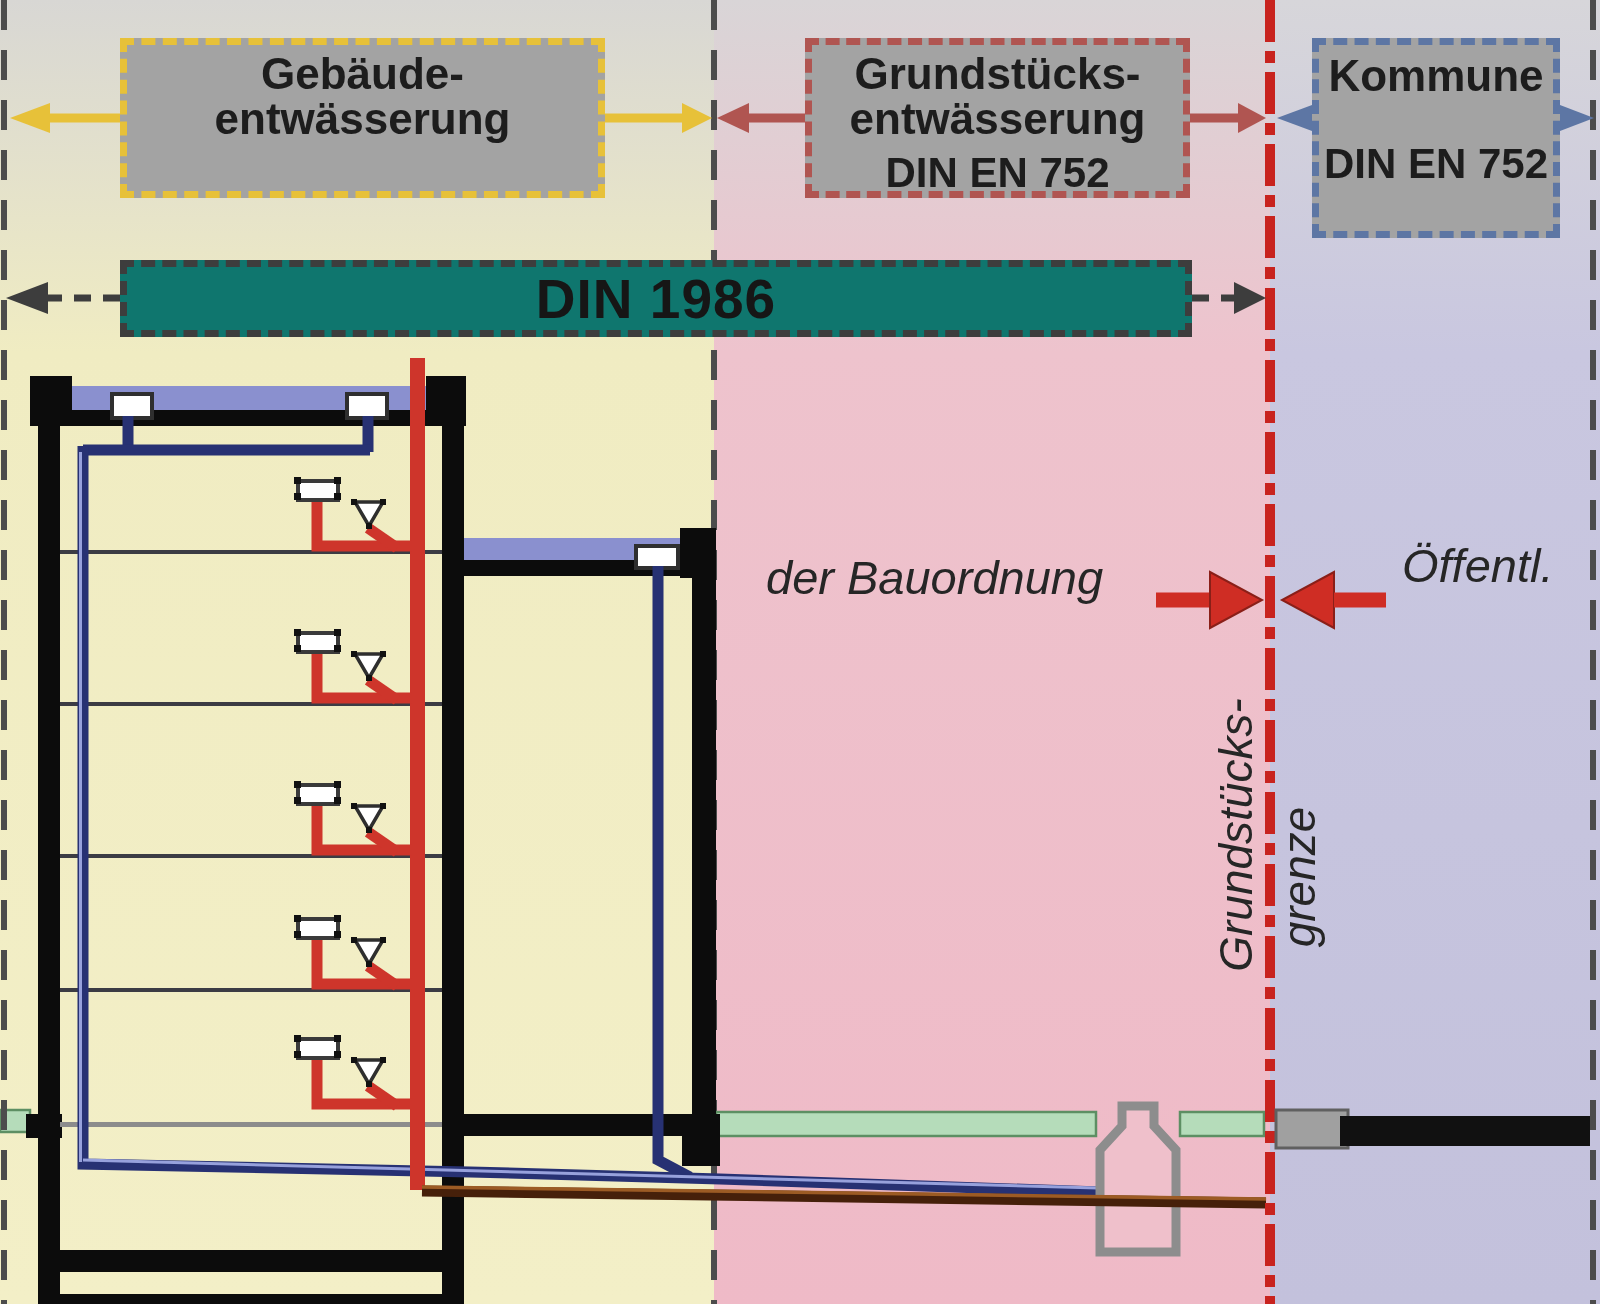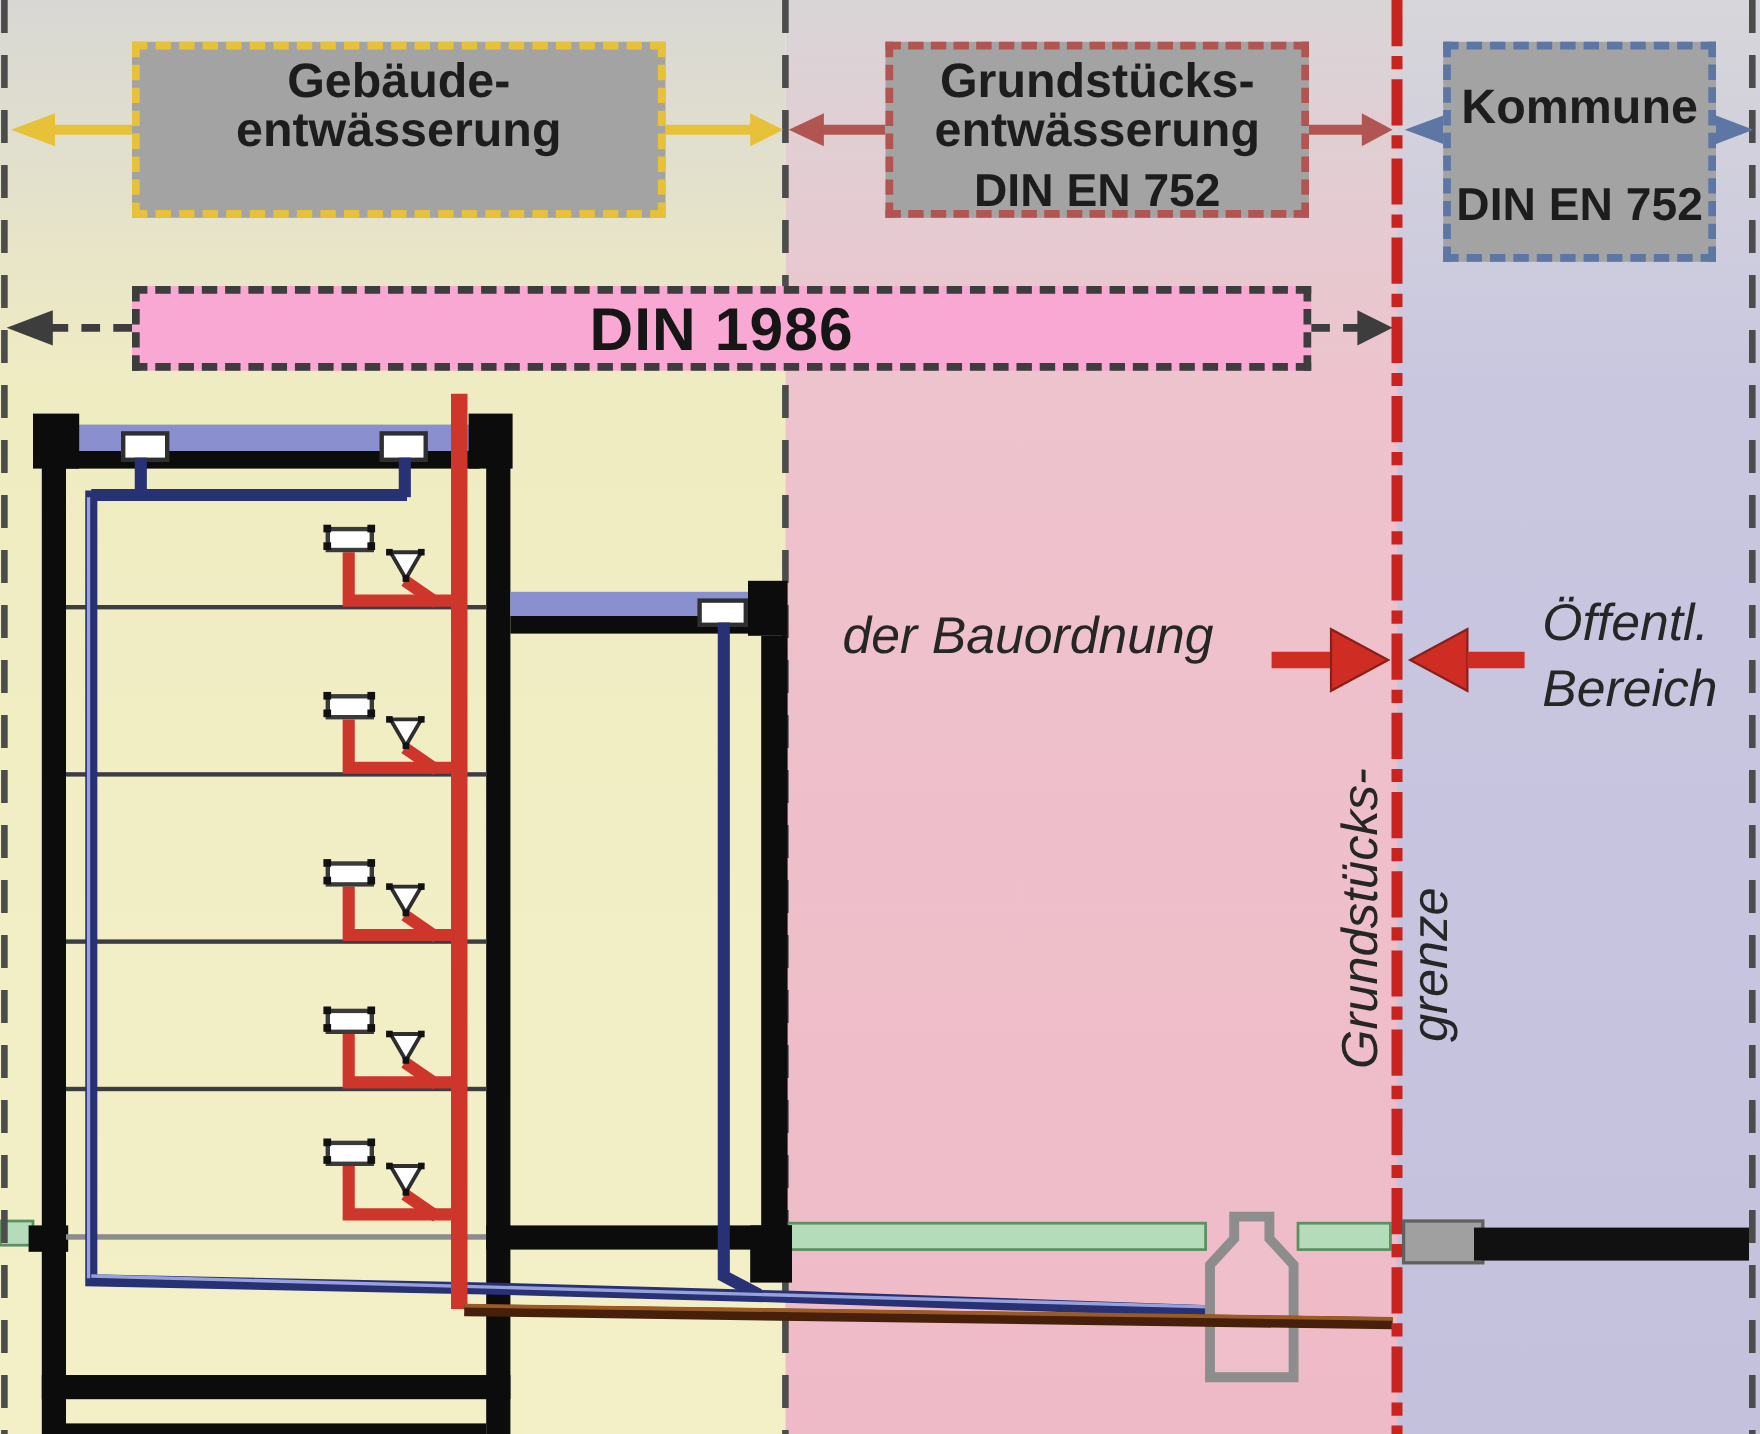--- a/index.html
+++ b/index.html
@@ -8,27 +8,27 @@
     font-family:"Liberation Sans", sans-serif;
   }
   .stage svg{position:absolute;left:0;top:0;}
   .box{
     position:absolute;box-sizing:border-box;background:#a3a3a3;
     display:flex;flex-direction:column;align-items:center;
     text-align:center;font-weight:bold;color:#1d1d1d;
   }
   .box-yellow{left:120px;top:38px;width:485px;height:160px;border:7px dashed #e7c139;padding-top:6px;}
   .box-red{left:805px;top:38px;width:385px;height:160px;border:7px dashed #b05551;padding-top:6px;}
-  .box-blue{left:1312px;top:38px;width:248px;height:200px;border:7px dashed #5d76a4;padding-top:30px;}
+  .box-blue{left:1312px;top:38px;width:248px;height:200px;border:7px dashed #5d76a4;padding-top:8px;}
   .box-line{font-size:44px;line-height:45px;white-space:nowrap;}
   .box-std{font-size:42px;line-height:44px;margin-top:10px;white-space:nowrap;}
   .box-blue .box-std{margin-top:44px;}
   .banner{
     position:absolute;left:120px;top:260px;width:1072px;height:77px;box-sizing:border-box;
-    background:#f9a8d4;border:7px dashed #3d3d3d;
+    background:#0f766e;border:7px dashed #3d3d3d;
     display:flex;align-items:center;justify-content:center;
     font-weight:bold;font-size:55px;color:#161616;letter-spacing:1px;
   }
   .note{
     position:absolute;font-style:italic;font-size:47px;line-height:60px;
     color:#262626;white-space:nowrap;
   }
   .note-left{left:766px;top:548px;}
   .note-right{left:1402px;top:536px;}
   .rot{
@@ -195,19 +195,18 @@
 
 <div class="banner">
   <span>DIN 1986</span>
 </div>
 
 <div class="note note-left">
   <div>der Bauordnung</div>
 </div>
 <div class="note note-right">
   <div>Öffentl.</div>
-  <div>Bereich</div>
 </div>
 
 <div class="rot rot1">Grundstücks-</div>
 <div class="rot rot2">grenze</div>
 
 </div>
 
 </body></html>

